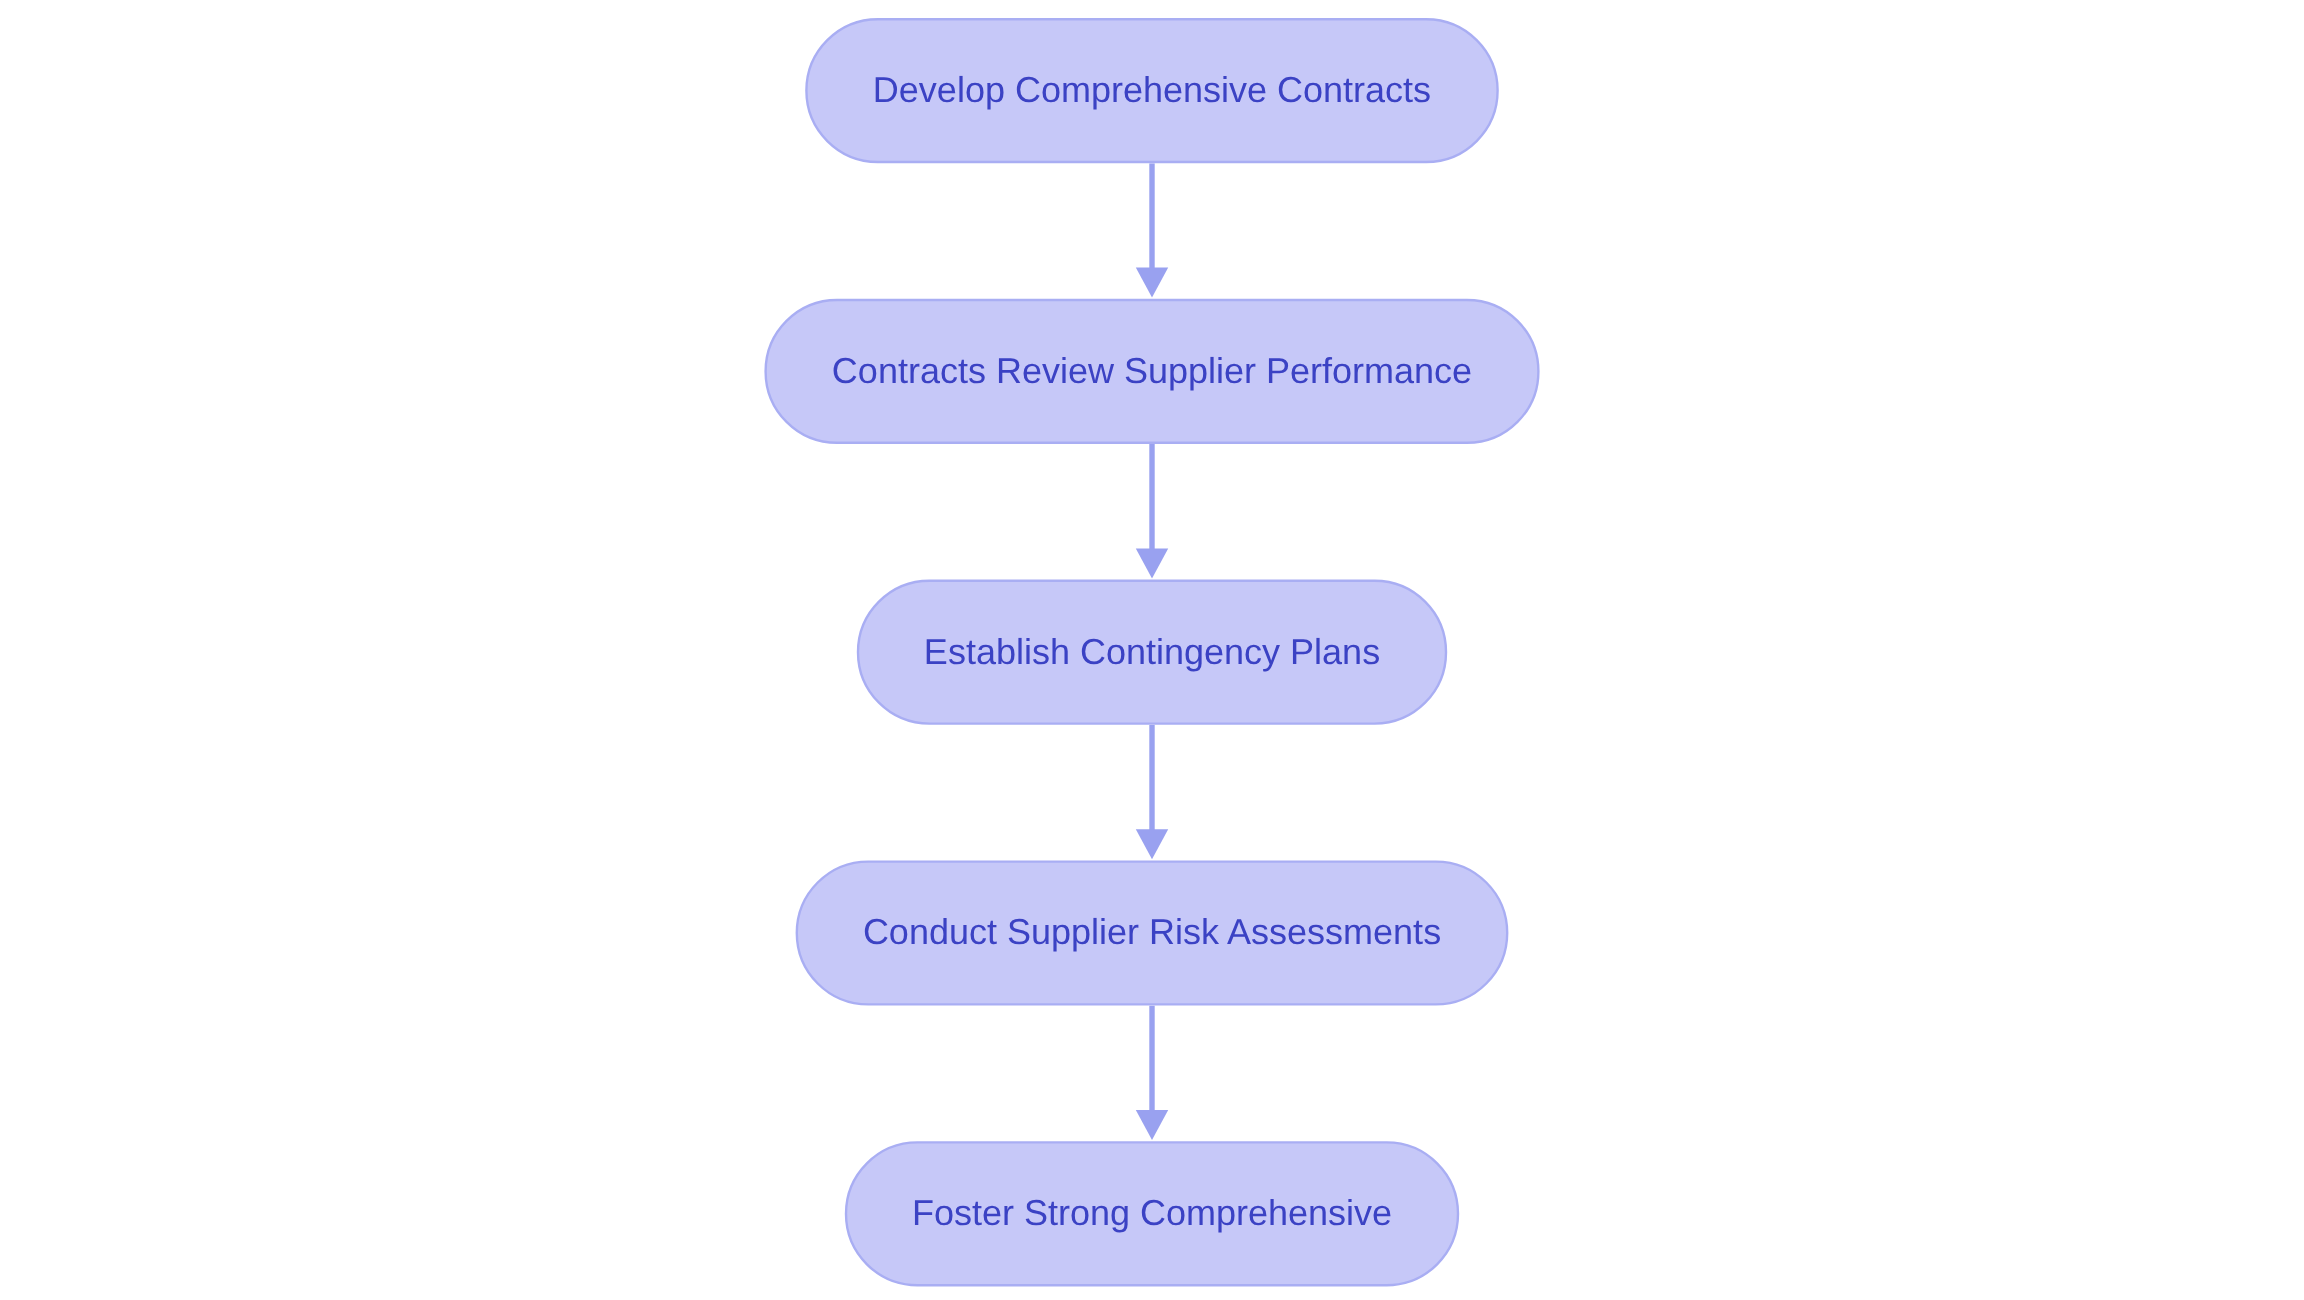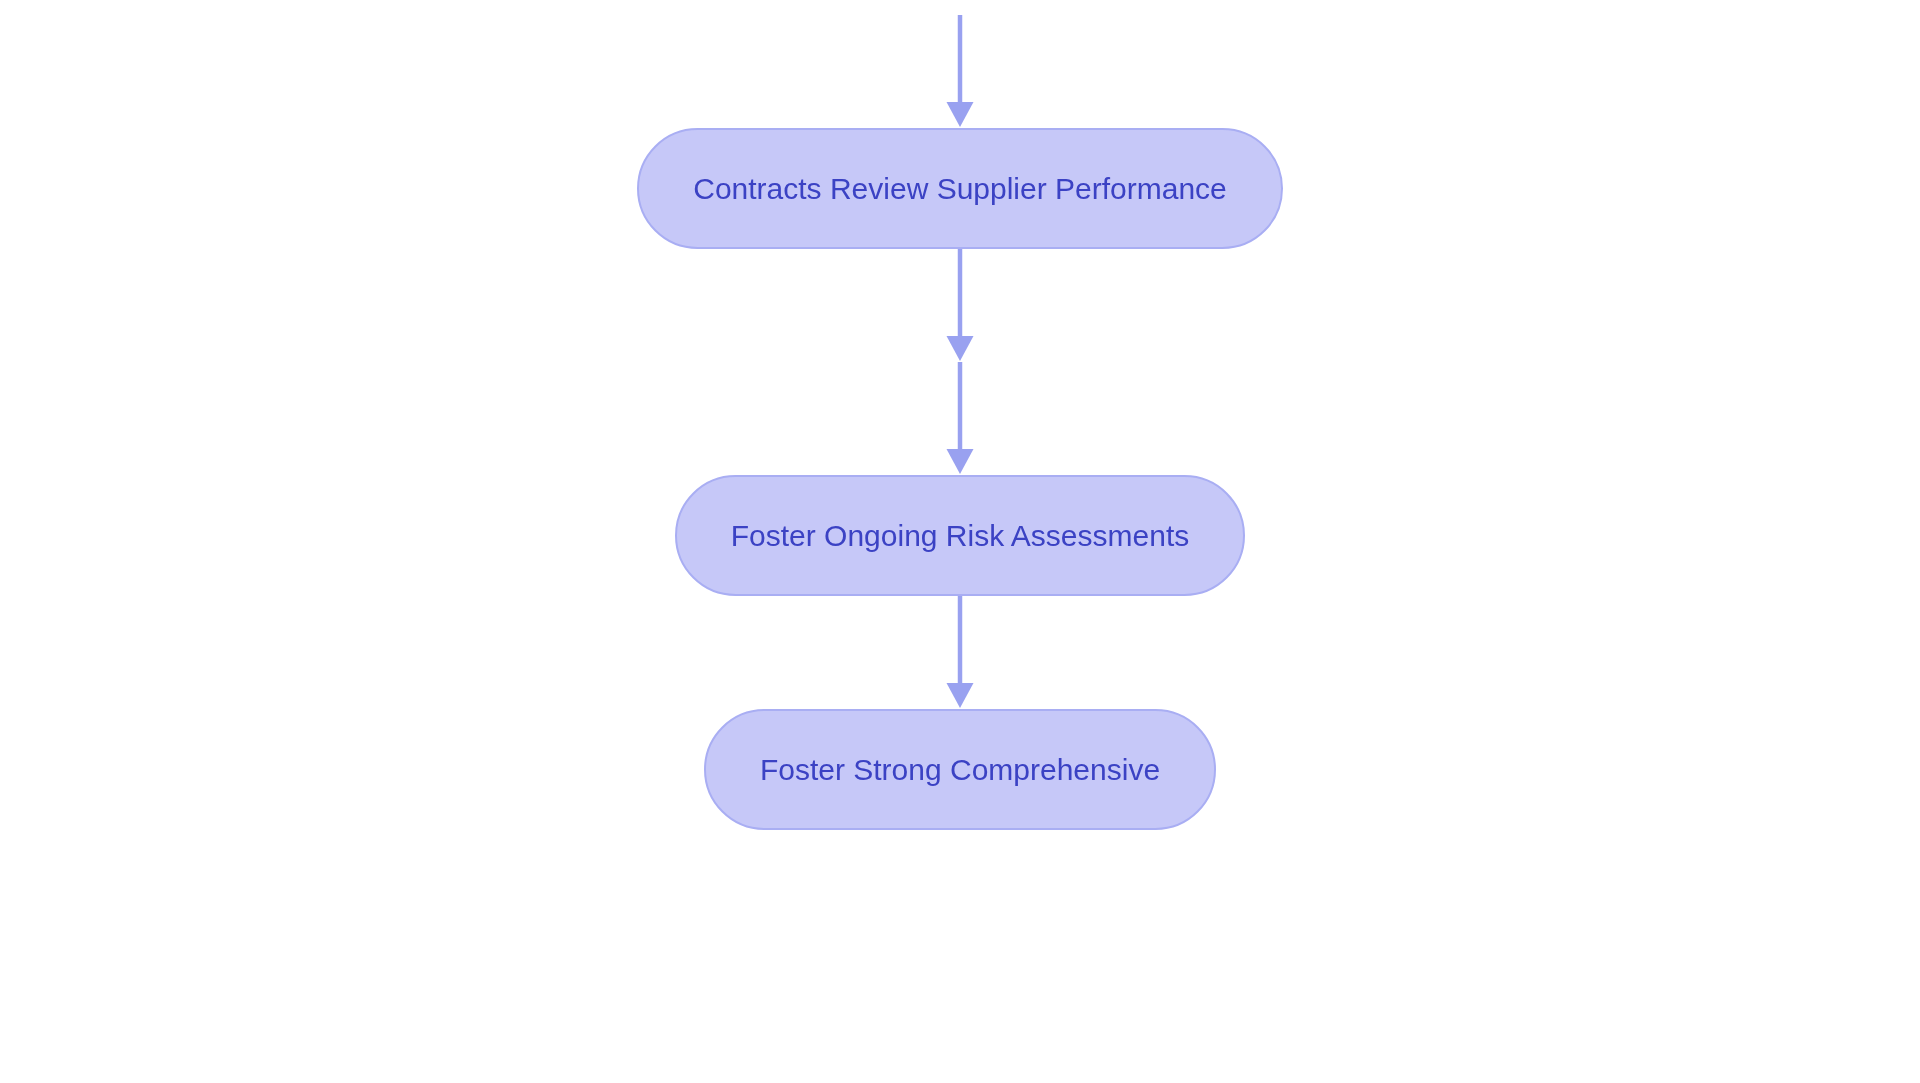--- a/index.html
+++ b/index.html
@@ -46,40 +46,42 @@
     display: block;
   }
   .connector .shaft { stroke: var(--arrow); stroke-width: 4.5; }
   .connector .head  { fill: var(--arrow); }
 </style>
 </head>
 <body>
 
 <div class="canvas">
 
+  <div class="flow-node">Develop Comprehensive Contracts</div>
 
   <svg class="connector" viewBox="0 0 30 113" xmlns="http://www.w3.org/2000/svg">
     <line class="shaft" x1="15" y1="0" x2="15" y2="90"></line>
     <path class="head" d="M 1.5 87 L 28.5 87 L 15 112 Z"></path>
   </svg>
 
   <div class="flow-node">Contracts Review Supplier Performance</div>
 
   <svg class="connector" viewBox="0 0 30 113" xmlns="http://www.w3.org/2000/svg">
     <line class="shaft" x1="15" y1="0" x2="15" y2="90"></line>
     <path class="head" d="M 1.5 87 L 28.5 87 L 15 112 Z"></path>
   </svg>
 
+  <div class="flow-node">Establish Contingency Plans</div>
 
   <svg class="connector" viewBox="0 0 30 113" xmlns="http://www.w3.org/2000/svg">
     <line class="shaft" x1="15" y1="0" x2="15" y2="90"></line>
     <path class="head" d="M 1.5 87 L 28.5 87 L 15 112 Z"></path>
   </svg>
 
-  <div class="flow-node">Foster Ongoing Risk Assessments</div>
+  <div class="flow-node">Conduct Supplier Risk Assessments</div>
 
   <svg class="connector" viewBox="0 0 30 113" xmlns="http://www.w3.org/2000/svg">
     <line class="shaft" x1="15" y1="0" x2="15" y2="90"></line>
     <path class="head" d="M 1.5 87 L 28.5 87 L 15 112 Z"></path>
   </svg>
 
   <div class="flow-node">Foster Strong Comprehensive</div>
 
 </div>
 

